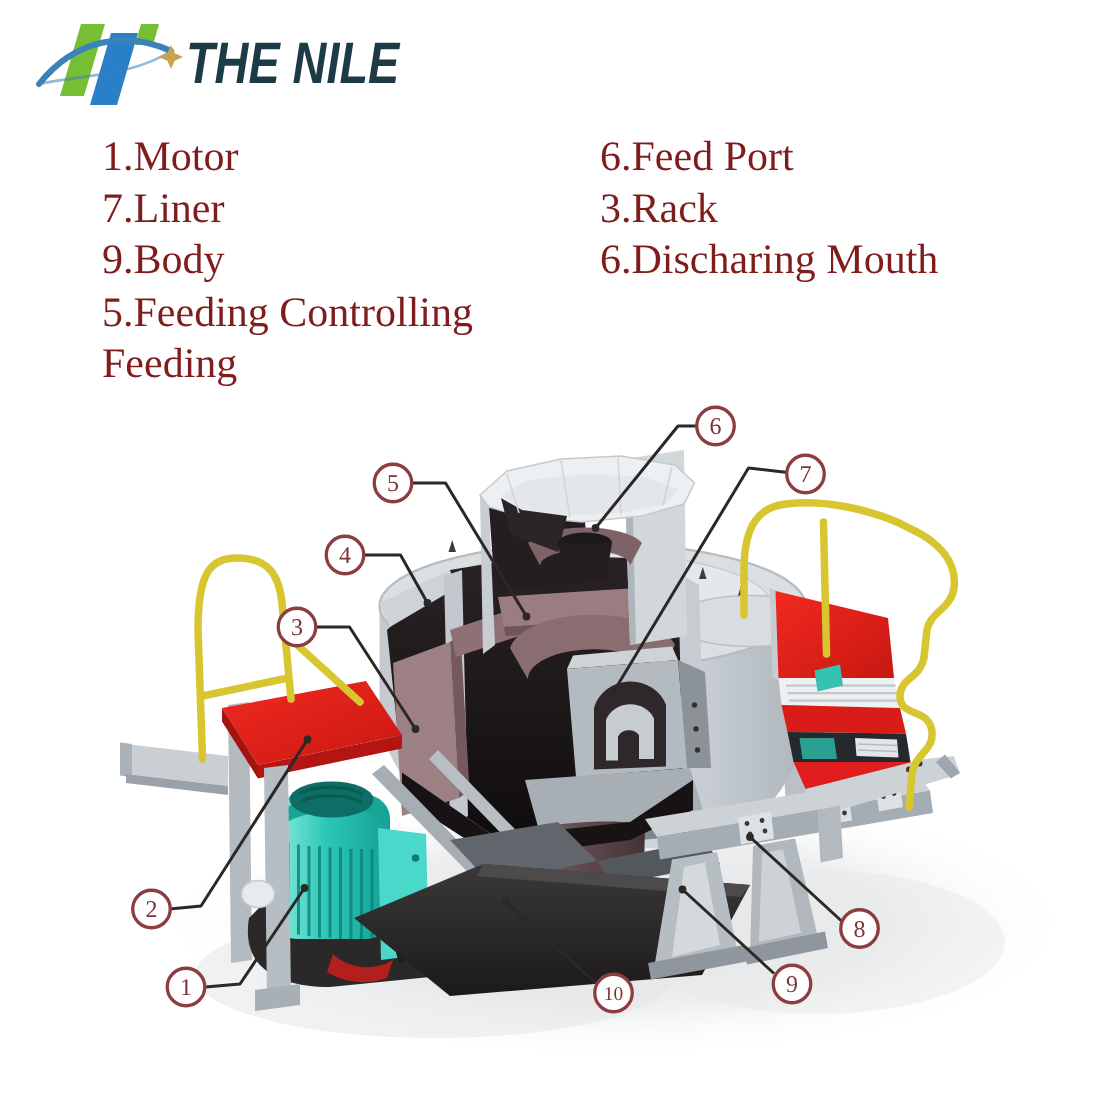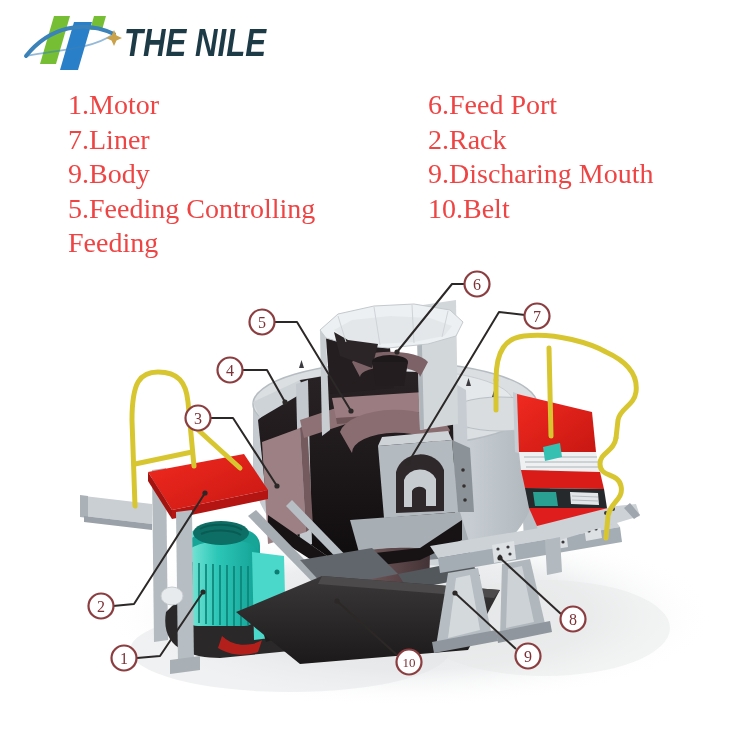--- a/index.html
+++ b/index.html
@@ -5,23 +5,23 @@
   html,body{margin:0;padding:0;background:#ffffff;}
   #stage{position:relative;width:730px;height:730px;background:#ffffff;overflow:hidden;
          font-family:"Liberation Serif",serif;}
   
   #logo{position:absolute;left:22px;top:8px;width:280px;height:70px;display:flex;align-items:center;}
   #logo svg{display:block;}
   .brand-text{font-family:"Liberation Sans",sans-serif;font-weight:bold;font-style:italic;
               font-size:39px;color:#1d3a47;letter-spacing:0px;display:inline-block;
               transform:scaleX(.8);transform-origin:left center;white-space:nowrap;margin-left:2px;}
   
-  .legend-col{position:absolute;top:88px;color:#ef4444;font-size:28px;line-height:34.5px;white-space:nowrap;}
+  .legend-col{position:absolute;top:88px;color:#7f1d1d;font-size:28px;line-height:34.5px;white-space:nowrap;}
   #legend-col-1{left:68px;}
-  #legend-col-2{left:400px;margin-left:28px;}
+  #legend-col-2{left:400px;}
   
   #diagram{position:absolute;left:0;top:260px;width:730px;height:470px;}
   .leader{stroke:#2b2827;stroke-width:2;fill:none;stroke-linejoin:round;}
   .attach-dot{fill:#2b2827;}
   .co-circle{fill:#ffffff;stroke:#8c3d40;stroke-width:2.2;}
   .co-num{font-family:"Liberation Serif",serif;font-size:16px;fill:#7c3236;text-anchor:middle;}
   .co-num.small{font-size:13px;}
   .rail{stroke:#d8c631;stroke-width:5;fill:none;stroke-linecap:round;stroke-linejoin:round;}
   .fin{stroke:#0d8478;stroke-width:2;opacity:.85;}
   .slat{stroke:#c2c8cc;stroke-width:1.5;}
@@ -46,23 +46,22 @@
 
   <div class="legend-col" id="legend-col-1">
     <div>1.Motor</div>
     <div>7.Liner</div>
     <div>9.Body</div>
     <div>5.Feeding Controlling</div>
     <div>Feeding</div>
   </div>
   <div class="legend-col" id="legend-col-2">
     <div>6.Feed Port</div>
-    <div>2.Rack</div>
-    <div>9.Discharing Mouth</div>
-    <div>10.Belt</div>
+    <div>3.Rack</div>
+    <div>6.Discharing Mouth</div>
   </div>
 
   <svg id="diagram" viewBox="0 260 730 470">
     <defs>
       <radialGradient id="shadowGrad" cx="50%" cy="50%" r="50%">
         <stop offset="0%" stop-color="#dfe1e2"></stop>
           <stop offset="60%" stop-color="#eceeef"></stop>
         <stop offset="100%" stop-color="#ffffff" stop-opacity="0"></stop>
       </radialGradient>
       <linearGradient id="bodySide" x1="0" y1="0" x2="1" y2="0">

